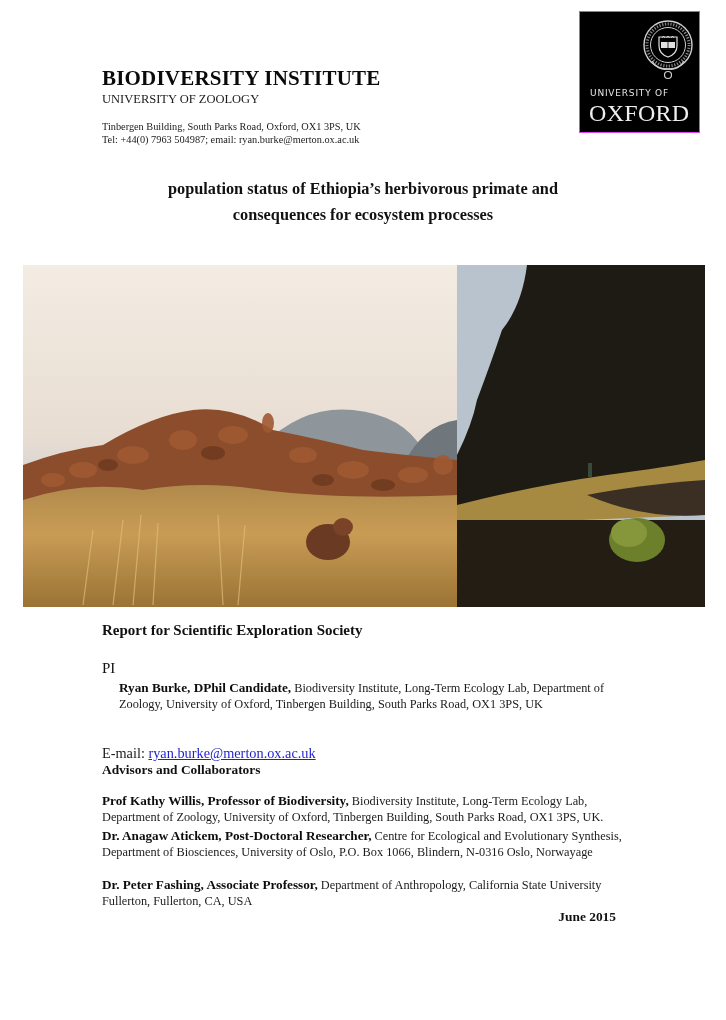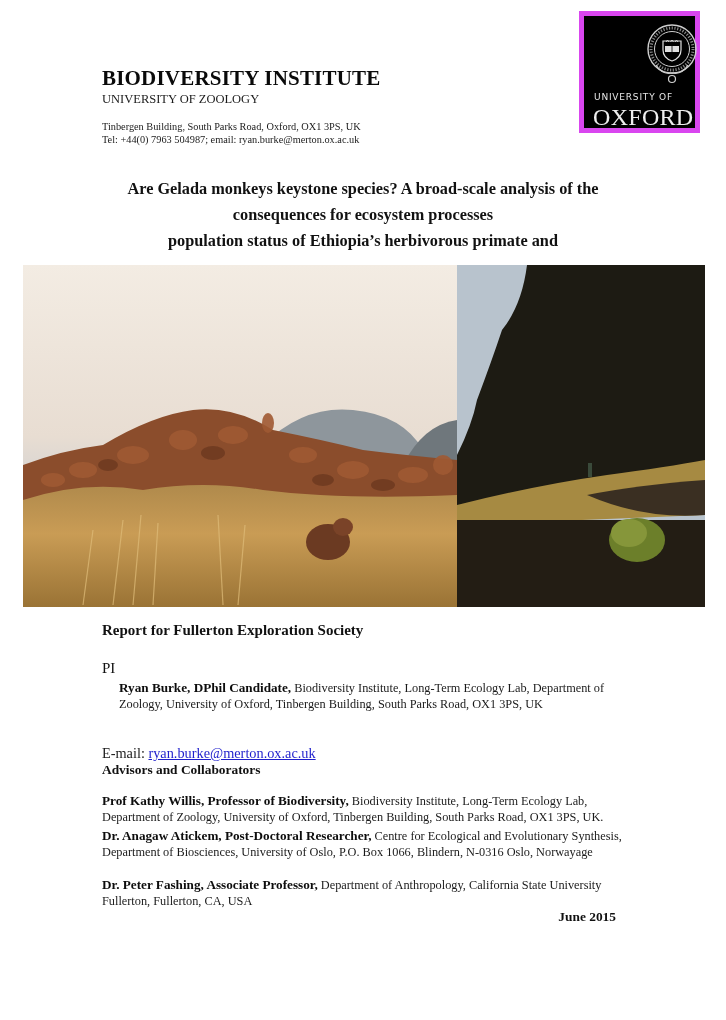--- a/index.html
+++ b/index.html
@@ -8,21 +8,21 @@
     font-family: "Liberation Serif", "DejaVu Serif", serif; color: #111;
   }
   .abs { position: absolute; }
 
   
   .inst-title { left: 102px; top: 66px; font-size: 21px; font-weight: bold; letter-spacing: 0.2px; color: #0a0a0a; }
   .dept { left: 102px; top: 92px; font-size: 12.5px; color: #1a1a1a; }
   .addr { left: 102px; top: 121px; font-size: 10.3px; line-height: 12.5px; color: #1a1a1a; }
 
   
-  .logo { left: 579px; top: 11px; width: 121px; height: 122px; background: #000; border: 5px solid #d946ef; box-sizing: border-box; }
+  .logo { left: 579px; top: 11px; width: 121px; height: 122px; background: #000; border: 1px solid #d946ef; box-sizing: border-box; }
   .logo svg { position: absolute; left: 60px; top: 3px; }
   .logo-uni { position: absolute; left: 10px; top: 76px; font-family: "DejaVu Sans", sans-serif; font-size: 9px; letter-spacing: 0.8px; color: #e6e6e6; }
   .logo-ox { position: absolute; left: 9px; top: 88px; font-family: "Liberation Serif", serif; font-size: 24px; color: #eeeeee; letter-spacing: 0.3px; }
 
   
   .doc-title { left: 80px; width: 566px; top: 176px; text-align: center; font-size: 16.3px; font-weight: bold; line-height: 26px; color: #111; }
 
   
   .photo { top: 265px; height: 342px; overflow: hidden; }
   .photo-left { left: 23px; width: 434px; }
@@ -59,23 +59,22 @@
     <line x1="28" y1="27" x2="28" y2="33" stroke="#000" stroke-width="0.8"></line>
     <path d="M22 23 l1.5 -2 l1.5 2 M26.5 23 l1.5 -2 l1.5 2 M31 23 l1.5 -2 l1.5 2" stroke="#e0e0e0" stroke-width="0.9" fill="none"></path>
     <path d="M12 46 q6 10 16 8 q10 2 16 -8" fill="none" stroke="#cfcfcf" stroke-width="1.2"></path>
     <circle cx="28" cy="60" r="3.5" fill="none" stroke="#cfcfcf" stroke-width="1.2"></circle>
   </svg>
   <div class="logo-uni">UNIVERSITY OF</div>
   <div class="logo-ox">OXFORD</div>
 </div>
 
 <div class="abs doc-title">
-  <div>Are Gelada monkeys keystone species? A broad-scale analysis of the</div>
+  <div>population status of Ethiopia’s herbivorous primate and</div>
   <div>consequences for ecosystem processes</div>
-  <div>population status of Ethiopia’s herbivorous primate and</div>
 </div>
 
 <div class="abs photo photo-left">
   <svg width="434" height="342" viewBox="0 0 434 342">
     <defs>
       <linearGradient id="sky" x1="0" y1="0" x2="0" y2="1">
         <stop offset="0" stop-color="#f3ece3"></stop>
         <stop offset="0.5" stop-color="#e8ddd2"></stop>
         <stop offset="0.75" stop-color="#c7ccd2"></stop>
         <stop offset="1" stop-color="#a9b2bb"></stop>
@@ -128,21 +127,21 @@
     <path d="M70 0 L248 0 L248 250 L0 250 L0 190 q15 -30 20 -55 q15 -40 25 -70 q20 -25 25 -65 z" fill="#1d1b13"></path>
     <path d="M0 240 q80 -20 150 -30 q60 -8 98 -15 L248 250 L0 260 z" fill="#a68a42"></path>
     <path d="M130 230 q50 -10 118 -15 L248 250 q-60 5 -118 -20 z" fill="#3a2f22"></path>
     <rect x="0" y="255" width="248" height="87" fill="#231d14"></rect>
     <ellipse cx="180" cy="275" rx="28" ry="22" fill="#6c7f2a"></ellipse>
     <ellipse cx="172" cy="268" rx="18" ry="14" fill="#86963a"></ellipse>
     <rect x="131" y="198" width="4" height="14" fill="#3a4a3a"></rect>
   </svg>
 </div>
 
-<div class="abs report-for">Report for Fullerton Exploration Society</div>
+<div class="abs report-for">Report for Scientific Exploration Society</div>
 
 <div class="abs pi-head">PI</div>
 <div class="abs para" style="top:680px;margin-left:17px;">
   <b>Ryan Burke, DPhil Candidate,</b><span> Biodiversity Institute, Long-Term Ecology Lab, Department of Zoology, University of Oxford, Tinbergen Building, South Parks Road, OX1 3PS, UK</span>
 </div>
 <div class="abs email-line">
   <span>E-mail: </span><a class="email-link">ryan.burke@merton.ox.ac.uk</a>
 </div>
 
 <div class="abs advisors-head">Advisors and Collaborators</div>

